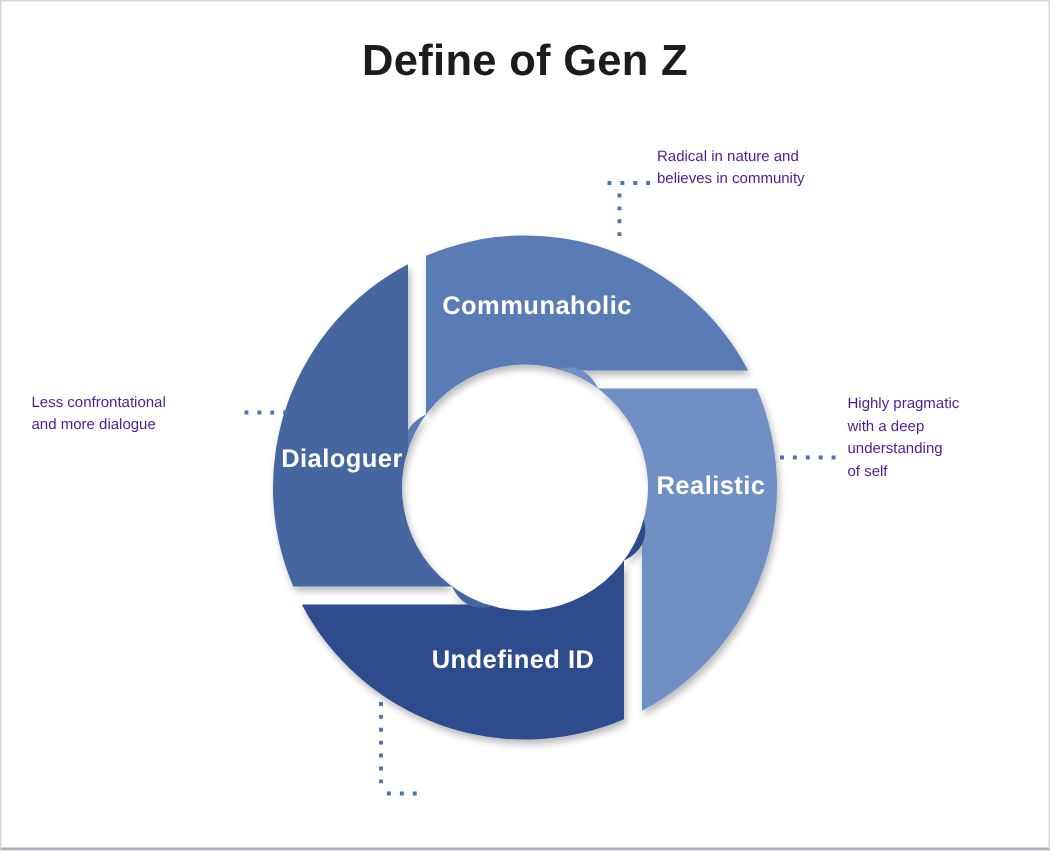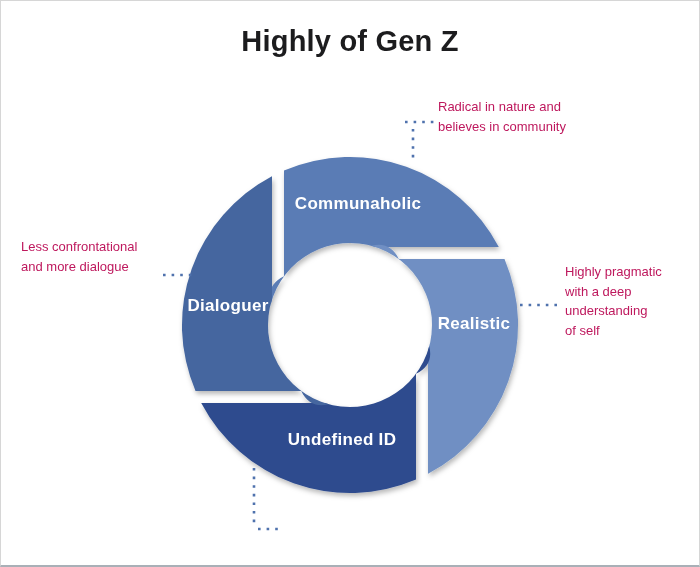--- a/index.html
+++ b/index.html
@@ -17,34 +17,34 @@
     text-align:center;
     font-size:29px;font-weight:bold;letter-spacing:.2px;
     color:#1c1c1e;
   }
   .donut-svg{position:absolute;left:0;top:0;}
   .seg-label{
     font-size:17px;font-weight:bold;fill:#ffffff;letter-spacing:.3px;
   }
   .annotation{
     position:absolute;
-    font-size:13px;line-height:1.5;color:#be185d;
+    font-size:10px;line-height:1.5;color:#4c1d95;
     white-space:pre-line;
   }
   .ann-top{left:437px;top:96px;width:170px;}
   .ann-right{left:564px;top:261px;width:140px;}
-  .ann-left{left:20px;top:236px;width:160px;}
+  .ann-left{left:20px;top:260px;width:160px;}
   .ann-bottom{left:286px;top:503px;width:170px;}
 </style>
 </head>
 <body>
 
 <div class="canvas">
 
-  <div class="title">Highly of Gen Z</div>
+  <div class="title">Define of Gen Z</div>
 
   <svg class="donut-svg" width="698" height="564" viewBox="0 0 698 564">
     <defs>
       <filter id="segshadow" x="-30%" y="-30%" width="160%" height="160%">
         <feDropShadow dx="1.5" dy="3" stdDeviation="2.5" flood-color="#000000" flood-opacity="0.28"></feDropShadow>
       </filter>
     </defs>
 
     <g transform="translate(349,324)" filter="url(#segshadow)">
       <path transform="rotate(0)" d="M -66 -154.5 A 168 168 0 0 1 148.8 -78 L 25.3 -78 A 82 82 0 0 0 -79.2 -21.2 Q -84 -40 -66 -48.7 L -66 -154.5 Z" fill="#5a7cb5"></path>

